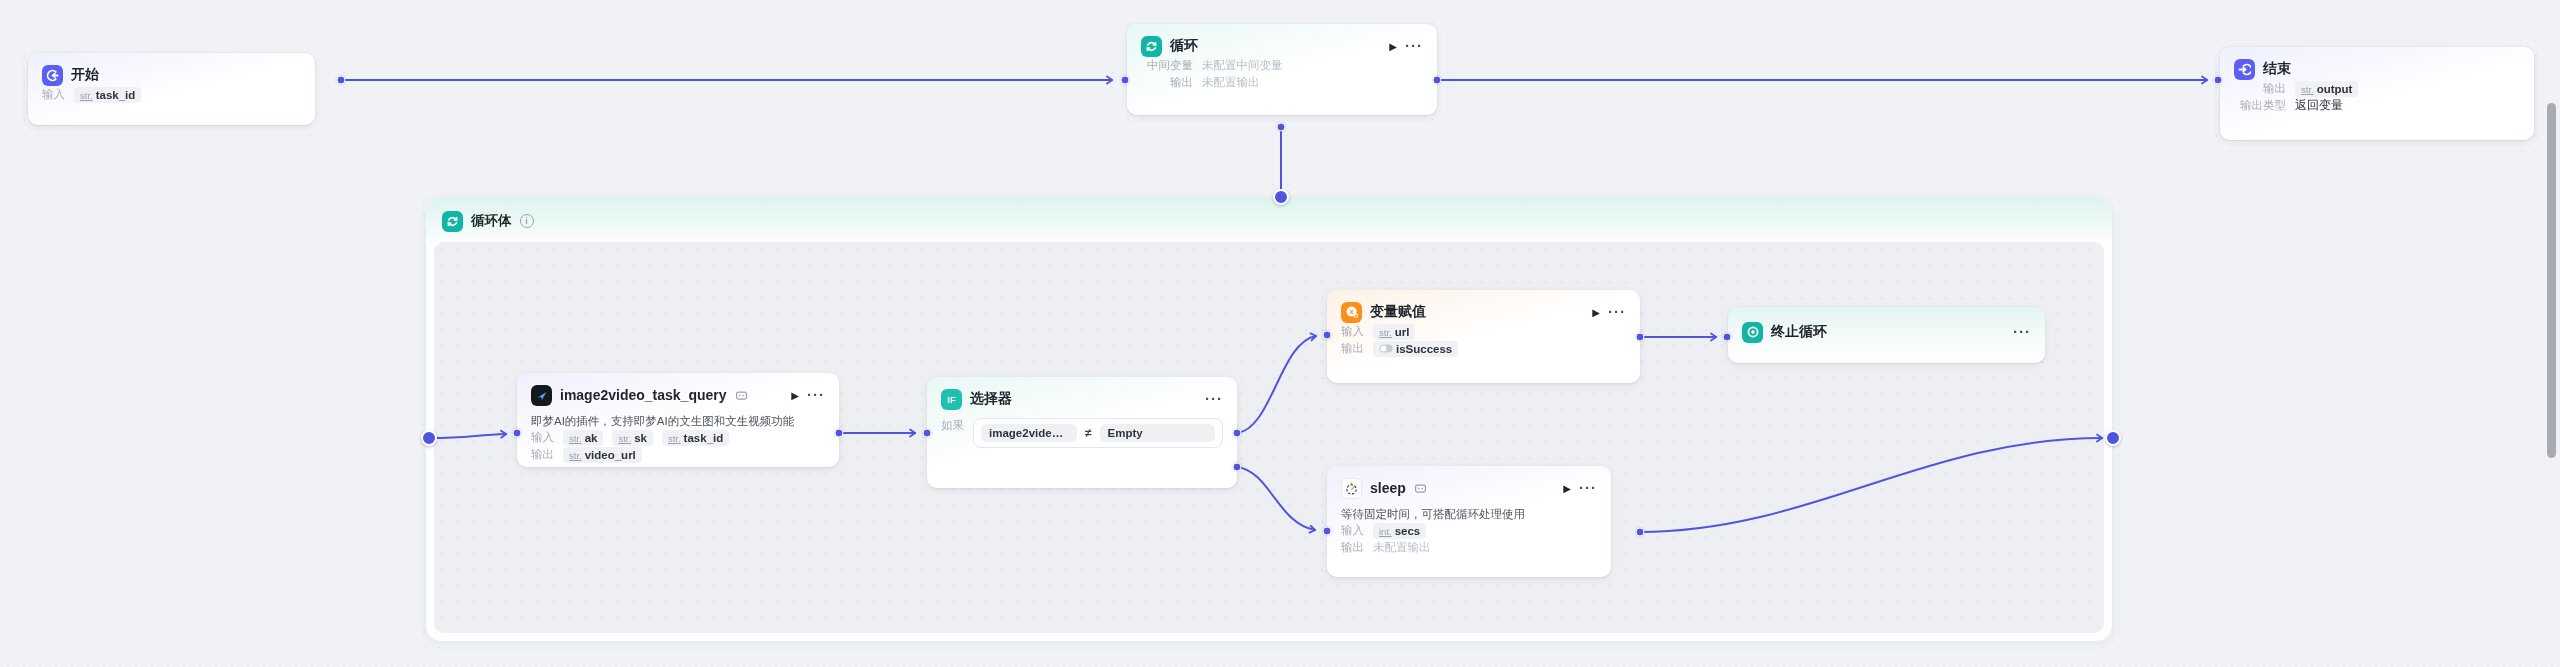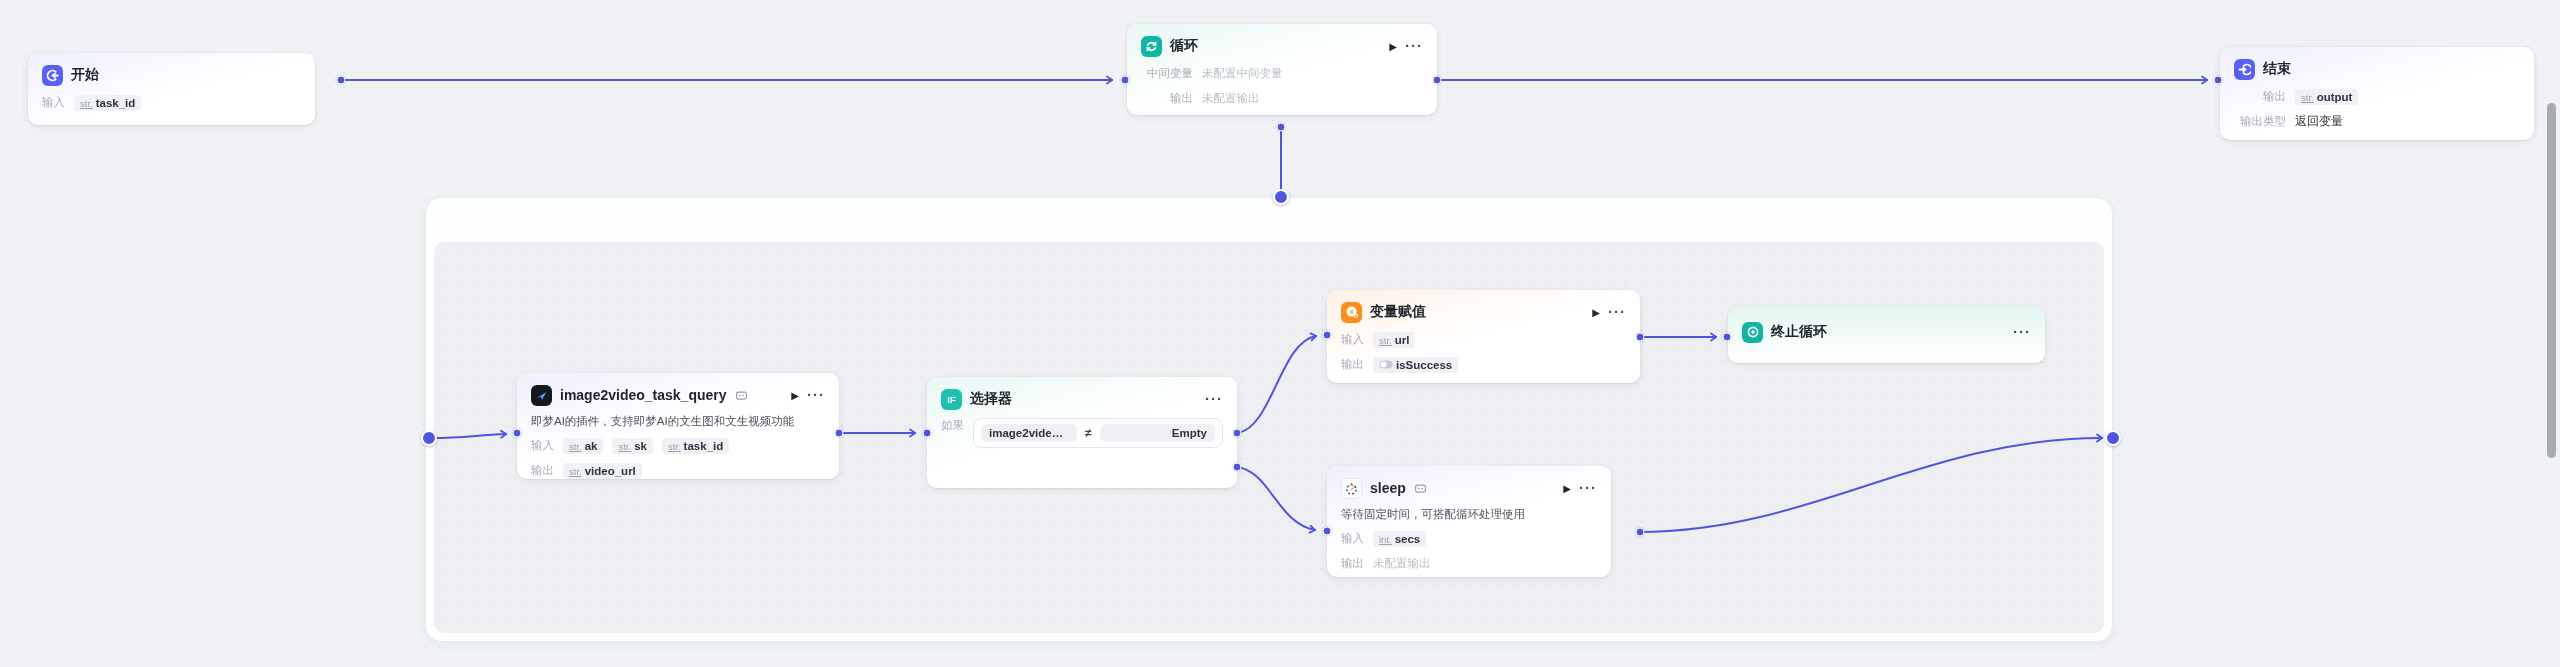--- a/index.html
+++ b/index.html
@@ -46,21 +46,21 @@
   }
   .nicon svg { display:block; }
   .ntitle { font-size:14px; font-weight:700; color:#1f242b; white-space:nowrap; }
   .spacer { flex:1; }
   .play { font-size:10px; color:#21252c; cursor:pointer; }
   .more { font-size:15px; font-weight:700; color:#484d57; letter-spacing:1px; cursor:pointer; line-height:10px; }
   .tag-icon { color:#9aa0ab; display:flex; align-items:center; }
 
   .desc { margin-top:8px; font-size:11.5px; color:#4d525c; white-space:nowrap; }
 
-  .row { display:flex; align-items:center; gap:9px; margin-top:8px; min-height:17px; }
+  .row { display:flex; align-items:center; gap:9px; margin-top:0; min-height:17px; }
   .rlabel { font-size:11.5px; color:#a7acb7; white-space:nowrap; }
   .rlabel.ra { width:52px; text-align:right; }
   .rvalue-muted { font-size:11.5px; color:#b9bdc7;text-align:center; }
   .rvalue-strong { font-size:12px; color:#2e333b; font-weight:400; }
 
   .badge {
     display:inline-flex; align-items:baseline; gap:3px;
     background:#f0f1f5; border-radius:4px; padding:2px 6px;
   }
   .btype { font-size:9.5px; color:#9aa0ad;text-decoration:underline; }
@@ -69,21 +69,21 @@
   
   .cond-row { display:flex; align-items:flex-start; gap:9px; margin-top:8px; }
   .cond-box {
     flex:1; border:1px solid #e3e6ec; border-radius:8px; background:#fff;
     height:30px; display:flex; align-items:center; gap:8px; padding:0 7px;
   }
   .pill {
     background:#eef0f4; border-radius:6px; padding:3px 8px;
     font-size:11.5px; font-weight:700; color:#2e333b; white-space:nowrap;
   }
-  .pill.grow { flex:1; text-align:right; }
+  .pill.grow { flex:1; text-align:left; }
   .cond-op { font-size:12px; font-weight:600; color:#3c414a; }
 
   
   .port {
     position:absolute; width:9px; height:9px; border-radius:50%;
     background:#4f56dd; border:1.5px solid #fff; transform:translate(-50%,-50%);
     box-shadow:0 0 2px rgba(40,45,120,.25); z-index:20; cursor:crosshair;
   }
   .port.big { width:16px; height:16px; border:2.5px solid #fff;
     box-shadow:0 1px 3px rgba(40,45,120,.3); }
@@ -104,20 +104,32 @@
 
   .toggle-glyph { display:inline-flex; align-items:center; }
 </style>
 </head>
 <body>
 
 <div class="canvas">
 
   <div class="loop-body">
     <div class="lb-body"></div>
+    <div class="lb-head">
+      <span class="nicon" style="background:#10b5a4">
+        <svg width="13" height="13" viewBox="0 0 14 14" fill="none" stroke="#fff" stroke-width="1.8" stroke-linecap="round">
+          <path d="M11.5 5.2 A5 5 0 0 0 2.8 5.6"></path>
+            <path d="M2.5 8.8 A5 5 0 0 0 11.2 8.4"></path>
+          <path d="M11.5 2.6 L11.5 5.4 L8.8 5.4" stroke-width="1.5"></path>
+            <path d="M2.5 11.4 L2.5 8.6 L5.2 8.6" stroke-width="1.5"></path>
+        </svg>
+      </span>
+      <span class="lb-title">循环体</span>
+      <span class="info-icon">i</span>
+    </div>
   </div>
 
   <svg class="edges">
     <defs>
       <marker id="arr" markerWidth="10" markerHeight="10" refX="6.5" refY="5" orient="auto" markerUnits="userSpaceOnUse">
         <path d="M1.5,1.5 L6.8,5 L1.5,8.5" fill="none" stroke="#4f56dd" stroke-width="1.8" stroke-linecap="round" stroke-linejoin="round"></path>
       </marker>
     </defs>
     <g fill="none" stroke="#4f56dd" stroke-width="2" stroke-linecap="round">
       <path d="M341,80 L1112,80" marker-end="url(#arr)"></path>
@@ -194,21 +206,21 @@
         <span class="btype">str.</span>
         <span class="bname">output</span>
       </span>
     </div>
     <div class="row">
       <span class="rlabel ra">输出类型</span>
       <span class="rvalue-strong">返回变量</span>
     </div>
   </div>
 
-  <div class="node" style="left:517px;top:373px;width:322px;height:106px;background:linear-gradient(165deg,#f1effd 0%,#fff 50%)">
+  <div class="node" style="left:517px;top:373px;width:322px;height:94px;background:linear-gradient(165deg,#f1effd 0%,#fff 50%)">
     <div class="node-head">
       <span class="nicon" style="background:#15181d">
         <svg width="13" height="13" viewBox="0 0 14 14">
           <defs>
               <linearGradient id="pg" x1="0" y1="0" x2="1" y2="1">
             <stop offset="0" stop-color="#6fdcff"></stop>
                 <stop offset="1" stop-color="#2f6bff"></stop>
               </linearGradient>
             </defs>
           <polygon points="2.2,9.6 12.2,3.2 7.6,11.8 6.3,8.4" fill="url(#pg)"></polygon>

